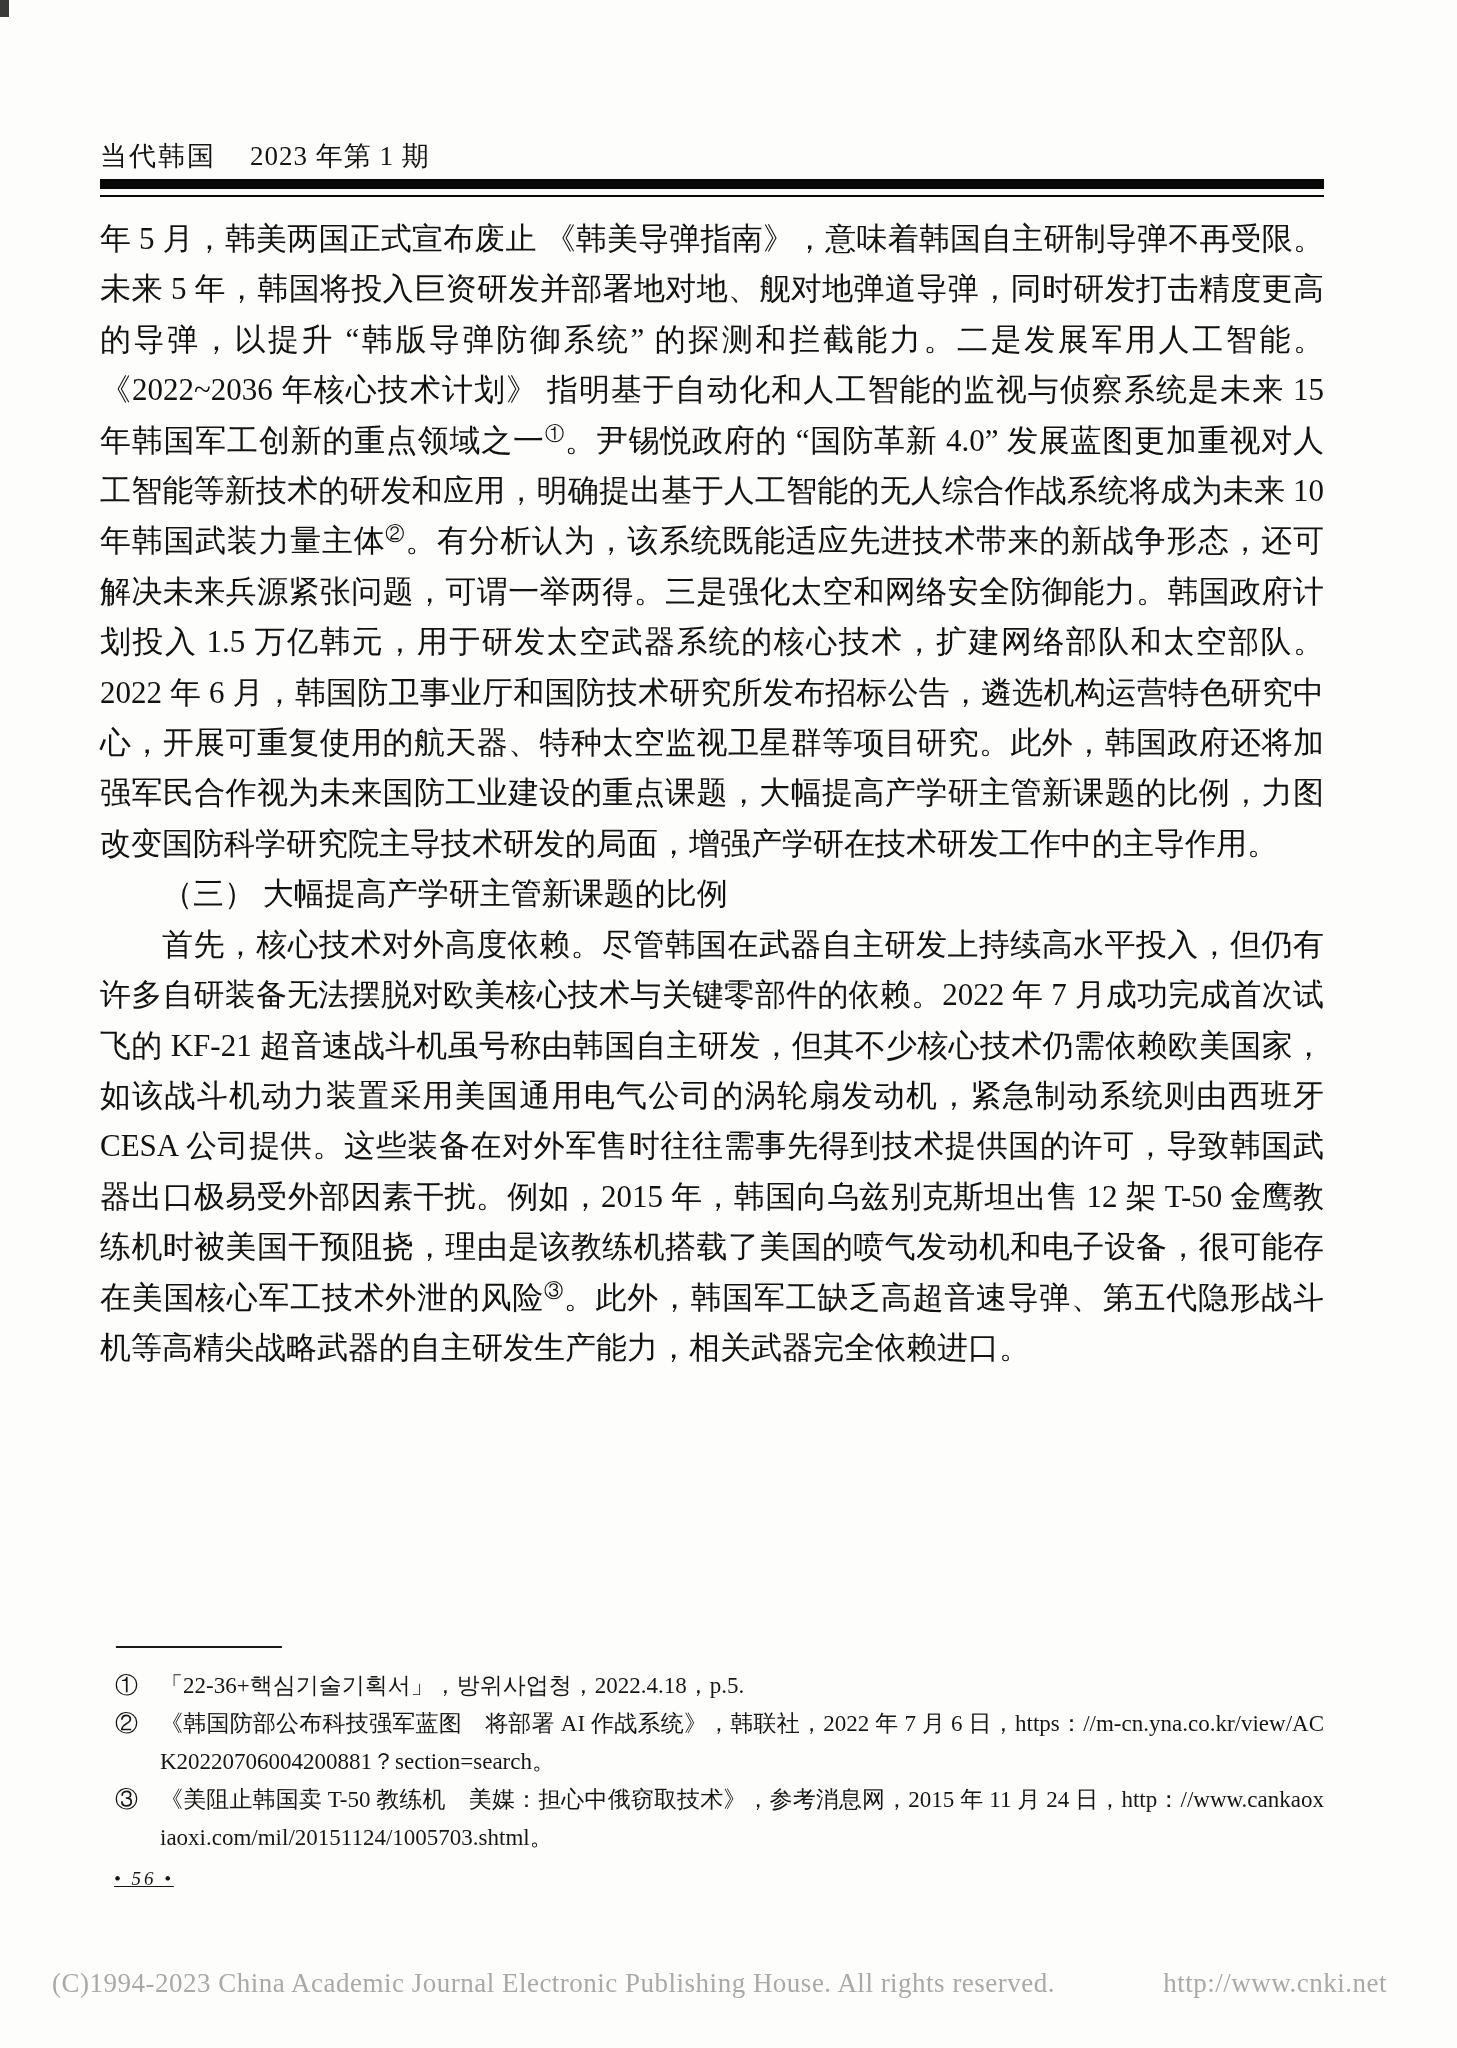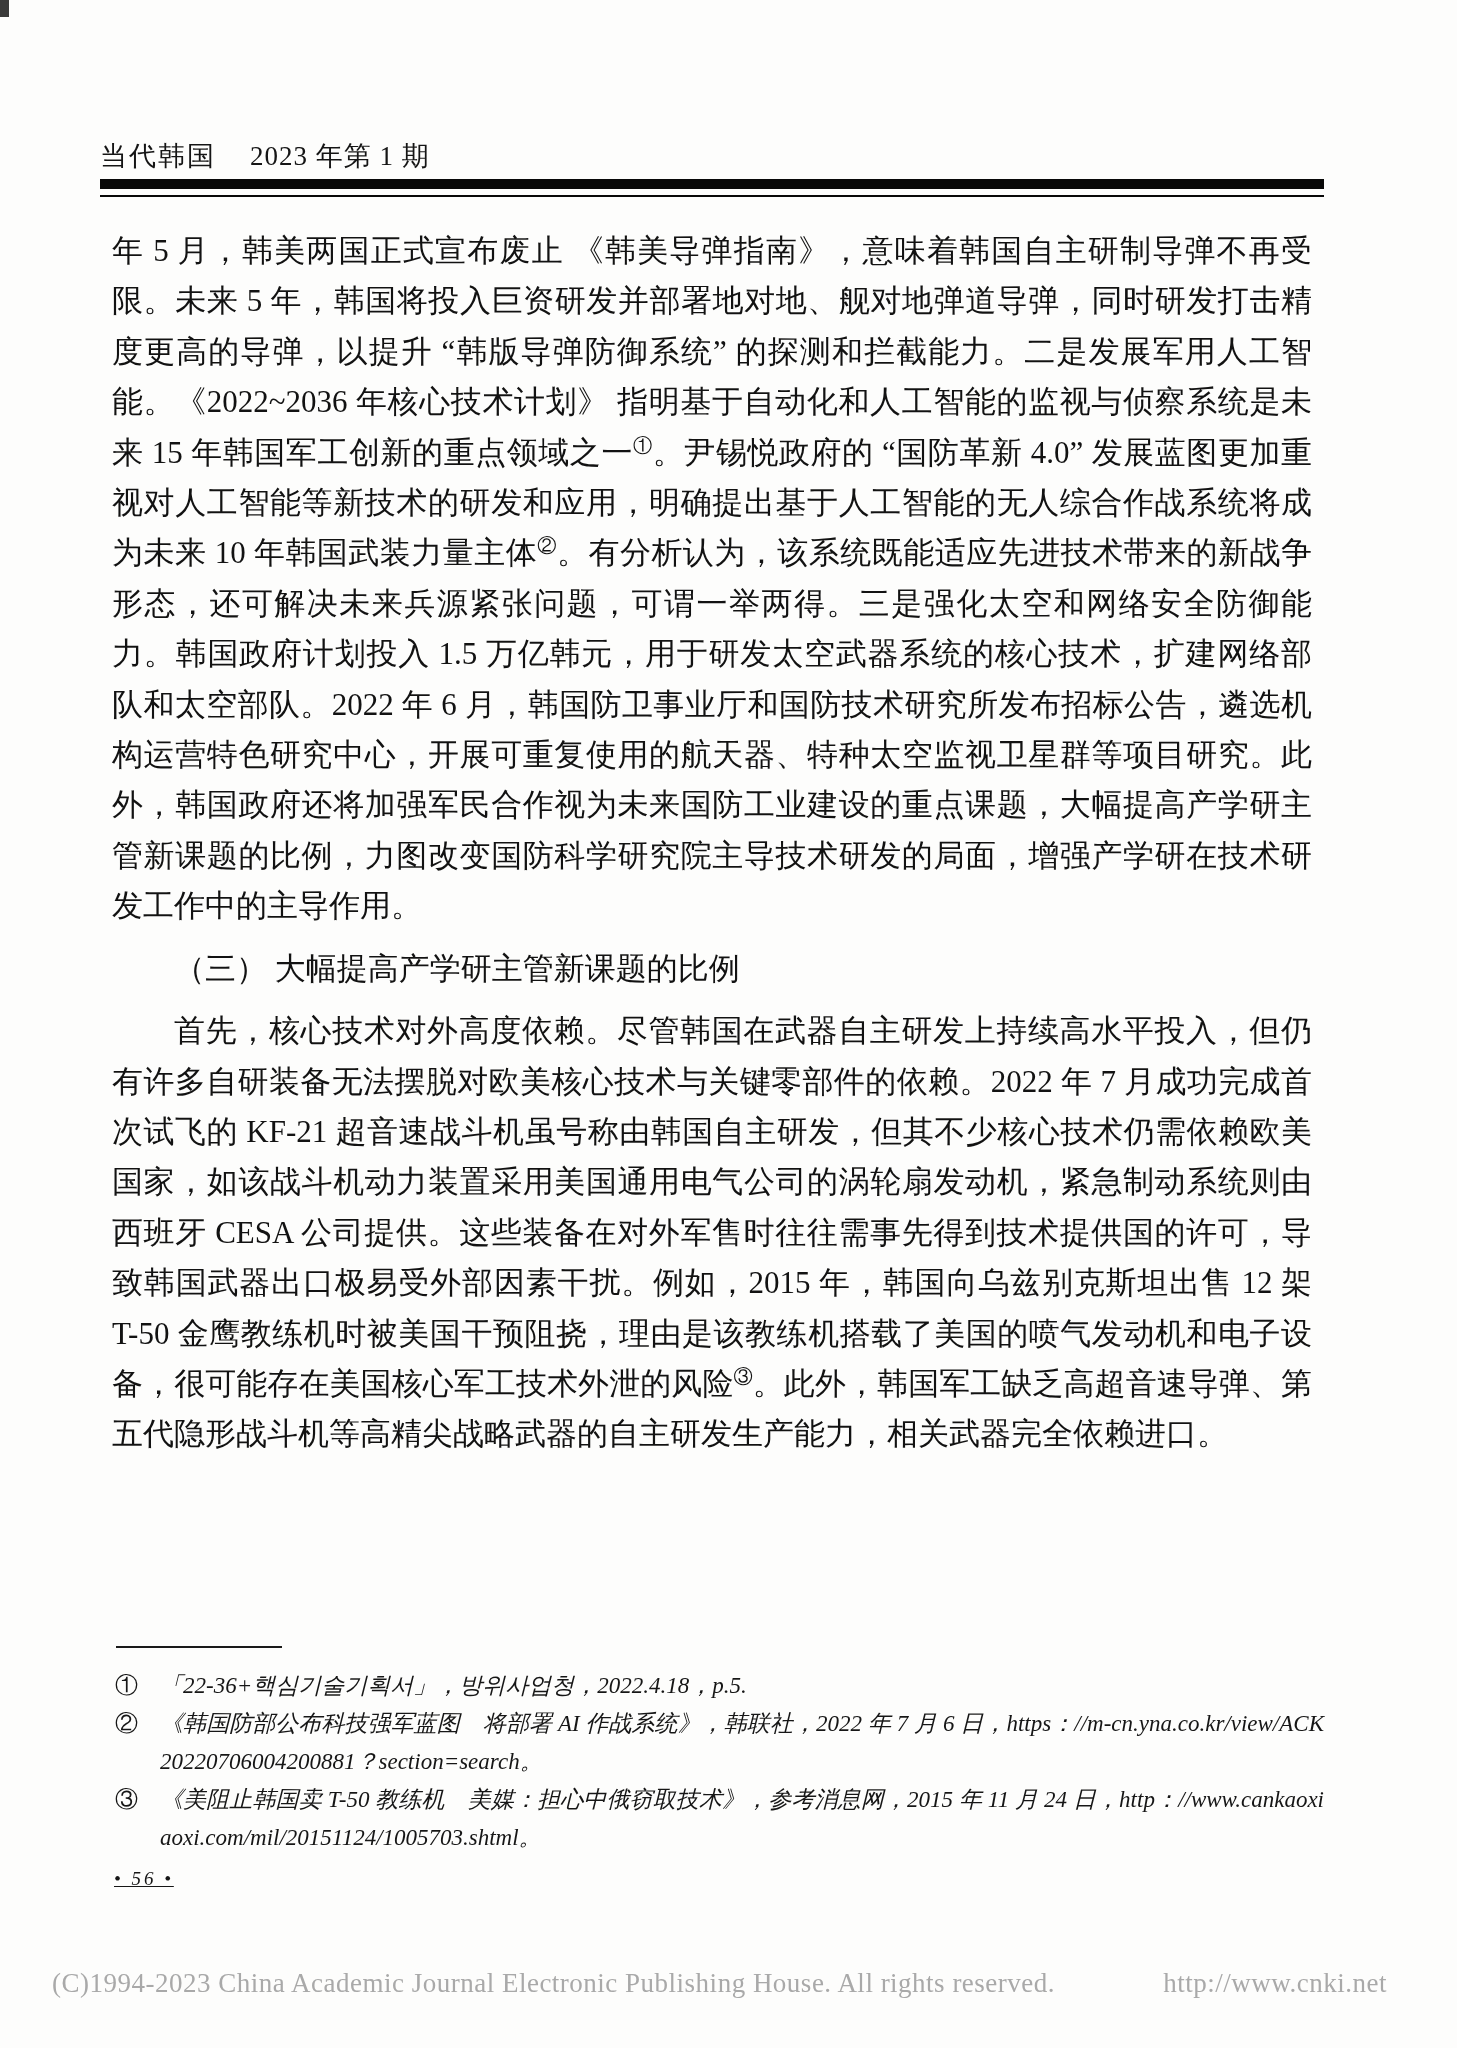--- a/index.html
+++ b/index.html
@@ -32,21 +32,21 @@
 
   .body-text {
     position: absolute;
     top: 214px; left: 100px;
     width: 1224px;
     font-size: 31px;
     line-height: 50.4px;
     text-align: justify;
     color: #121212;
   }
-  .body-text p { margin: 12px; padding: 0; }
+  .body-text p { margin: 0; padding: 0; }
   .body-text p.indent { text-indent: 2em; }
   sup.fn-ref {
     font-size: 0.62em;
     vertical-align: super;
     line-height: 0;
   }
 
   .footnote-sep {
     position: absolute;
     top: 1646px; left: 116px;
@@ -55,21 +55,21 @@
   }
   .footnotes {
     position: absolute;
     top: 1667px; left: 115px; right: 133px;
     font-size: 23px;
     line-height: 38px;
     color: #161616;
   }
   .footnote { display: flex; align-items: flex-start; }
   .fn-marker { flex: 0 0 45px; }
-  .fn-text { flex: 1 1 auto; text-align: justify; word-break: break-all; font-style: italic; }
+  .fn-text { flex: 1 1 auto; text-align: justify; word-break: break-all; }
 
   .page-number {
     position: absolute;
     top: 1868px; left: 114px;
     font-size: 19px;
     font-style: italic;
     letter-spacing: 3px;
     color: #161616;
     text-decoration: underline;
   }

